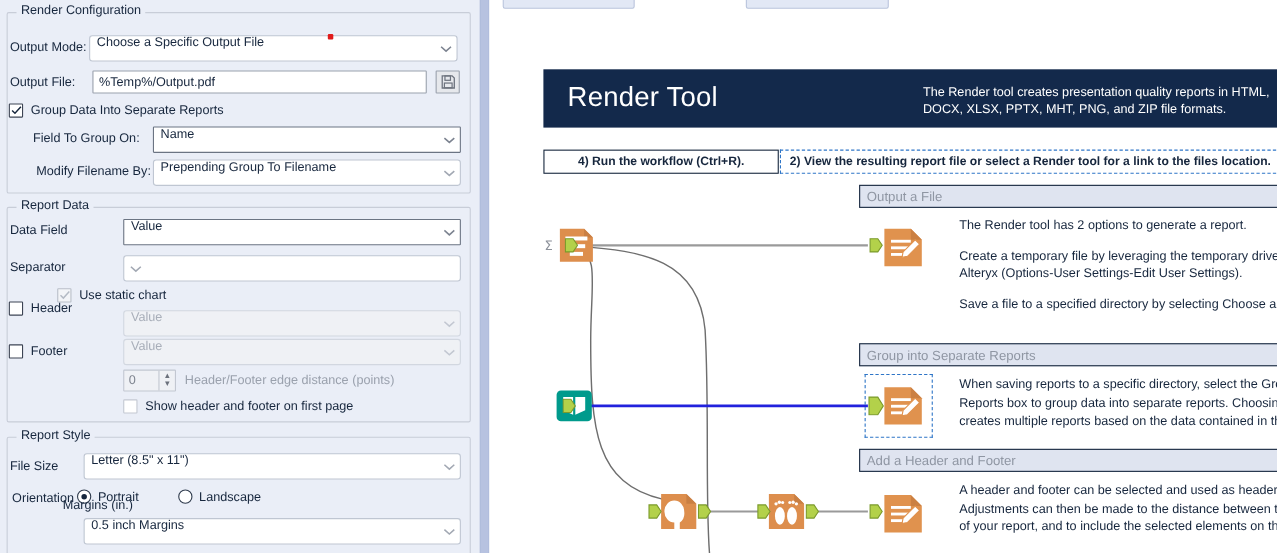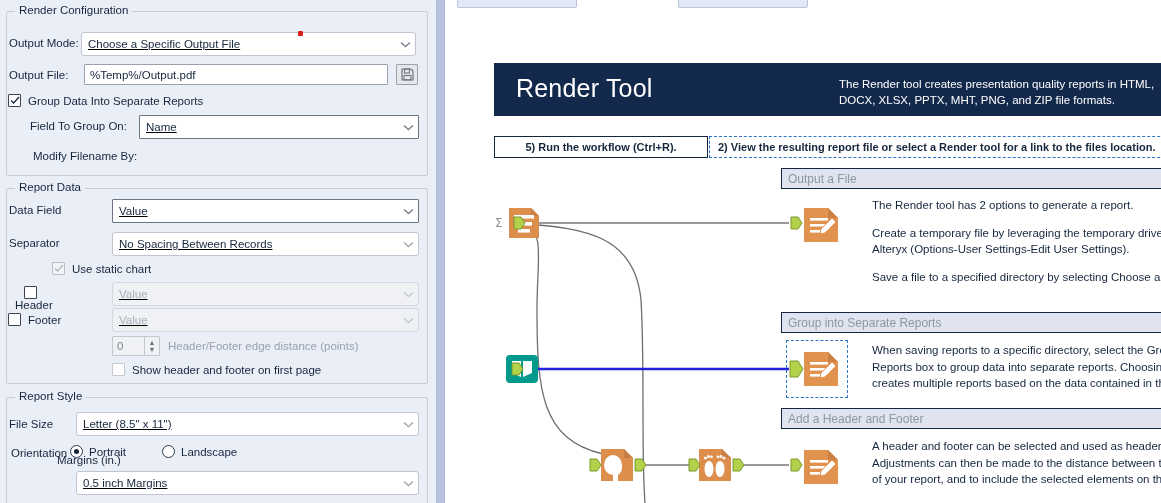--- a/index.html
+++ b/index.html
@@ -39,21 +39,21 @@
     font-size: 11.5px;
     color: #16263d;
     white-space: nowrap;
   }
   .combo {
     position: absolute;
     background: #ffffff;
     border: 1px solid #bfc6d2;
     border-radius: 3px;
     height: 24px;
-    display: flex; align-items: center; text-decoration: underline;
+    display: flex; 
   }
   .combo.focused { border: 1px solid #6b7483; border-radius: 1px; }
   .combo.disabled { background: #eff1f5; border-color: #d2d7e0; }
   .combo .val {
     flex: 1 1 auto;
     padding-left: 6px;
     font-size: 11.5px;
     color: #16263d;
     white-space: nowrap; overflow: hidden;
   }
@@ -285,55 +285,62 @@
     <div class="combo focused" style="left:139px; top:115px; width:280px;">
       <div class="val">Name</div>
       <div class="chev">
         <svg width="11" height="7" viewBox="0 0 11 7">
             <path d="M1 1.5 L5.5 5.5 L10 1.5" fill="none" stroke="#7c8390" stroke-width="1.4"></path>
           </svg>
       </div>
     </div>
 
     <div class="fld-label" style="left:33px; top:150px;">Modify Filename By:</div>
+    <div class="combo" style="left:139px; top:145px; width:280px;">
+      <div class="val">Prepending Group To Filename</div>
+      <div class="chev">
+        <svg width="11" height="7" viewBox="0 0 11 7">
+            <path d="M1 1.5 L5.5 5.5 L10 1.5" fill="none" stroke="#a2a8b3" stroke-width="1.4"></path>
+          </svg>
+      </div>
+    </div>
 
     <div class="group-box" style="left:6px; top:188px; width:422px; height:196px;">
       <div class="group-title">Report Data</div>
     </div>
 
     <div class="fld-label" style="left:9px; top:204px;">Data Field</div>
     <div class="combo focused" style="left:112px; top:199px; width:307px;">
       <div class="val">Value</div>
       <div class="chev">
         <svg width="11" height="7" viewBox="0 0 11 7">
             <path d="M1 1.5 L5.5 5.5 L10 1.5" fill="none" stroke="#7c8390" stroke-width="1.4"></path>
           </svg>
       </div>
     </div>
 
     <div class="fld-label" style="left:9px; top:237px;">Separator</div>
     <div class="combo" style="left:112px; top:202px; top:232px; width:307px;">
-      <div class="val">No Spacing Between Records</div>
       <div class="chev">
         <svg width="11" height="7" viewBox="0 0 11 7">
             <path d="M1 1.5 L5.5 5.5 L10 1.5" fill="none" stroke="#a2a8b3" stroke-width="1.4"></path>
           </svg>
       </div>
     </div>
 
     <div class="cbx-row" style="left:9px; top:262px;padding-left:43px;">
       <div class="cbx dim">
         <svg width="10" height="9" viewBox="0 0 10 9">
             <path d="M1 4.5 L3.6 7 L9 1" fill="none" stroke="#b4bac4" stroke-width="1.3"></path>
           </svg>
       </div>
       <div class="cbx-lbl">Use static chart</div>
     </div>
 
-    <div class="cbx-row" style="left:8px; top:286px;flex-direction:column;">
+    <div class="cbx-row" style="left:8px; top:274px;">
       <div class="cbx empty-dark"></div>
       <div class="cbx-lbl">Header</div>
     </div>
     <div class="combo disabled" style="left:112px; top:282px; width:307px;">
       <div class="val">Value</div>
       <div class="chev">
         <svg width="11" height="7" viewBox="0 0 11 7">
             <path d="M1 1.5 L5.5 5.5 L10 1.5" fill="none" stroke="#c2c7d1" stroke-width="1.4"></path>
           </svg>
       </div>
@@ -413,21 +420,21 @@
     </div>
 
     <div id="canvas">
 
       <div id="banner">
         <div class="btitle">Render Tool</div>
         <div class="bdesc">The Render tool creates presentation quality reports in HTML, DOCX, XLSX, PPTX, MHT, PNG, and ZIP file formats.</div>
       </div>
 
       <div id="steps">
-        <div class="step1">5) Run the workflow (Ctrl+R).</div>
+        <div class="step1">4) Run the workflow (Ctrl+R).</div>
         <div class="step2">2) View the resulting report file or select a Render tool for a link to the files location.</div>
       </div>
 
       <div class="sec" style="top:158px;">
         <div class="sec-hd">Output a File</div>
         <div class="sec-body">
           <p class="tight">The Render tool has 2 options to generate a report.</p>
           <p style="margin-top:11px; margin-bottom:0;">Create a temporary file by leveraging the temporary drive</p>
           <p class="tight">Alteryx (Options-User Settings-Edit User Settings).</p>
           <p style="margin-top:11px; margin-bottom:0;">Save a file to a specified directory by selecting Choose a S</p>

